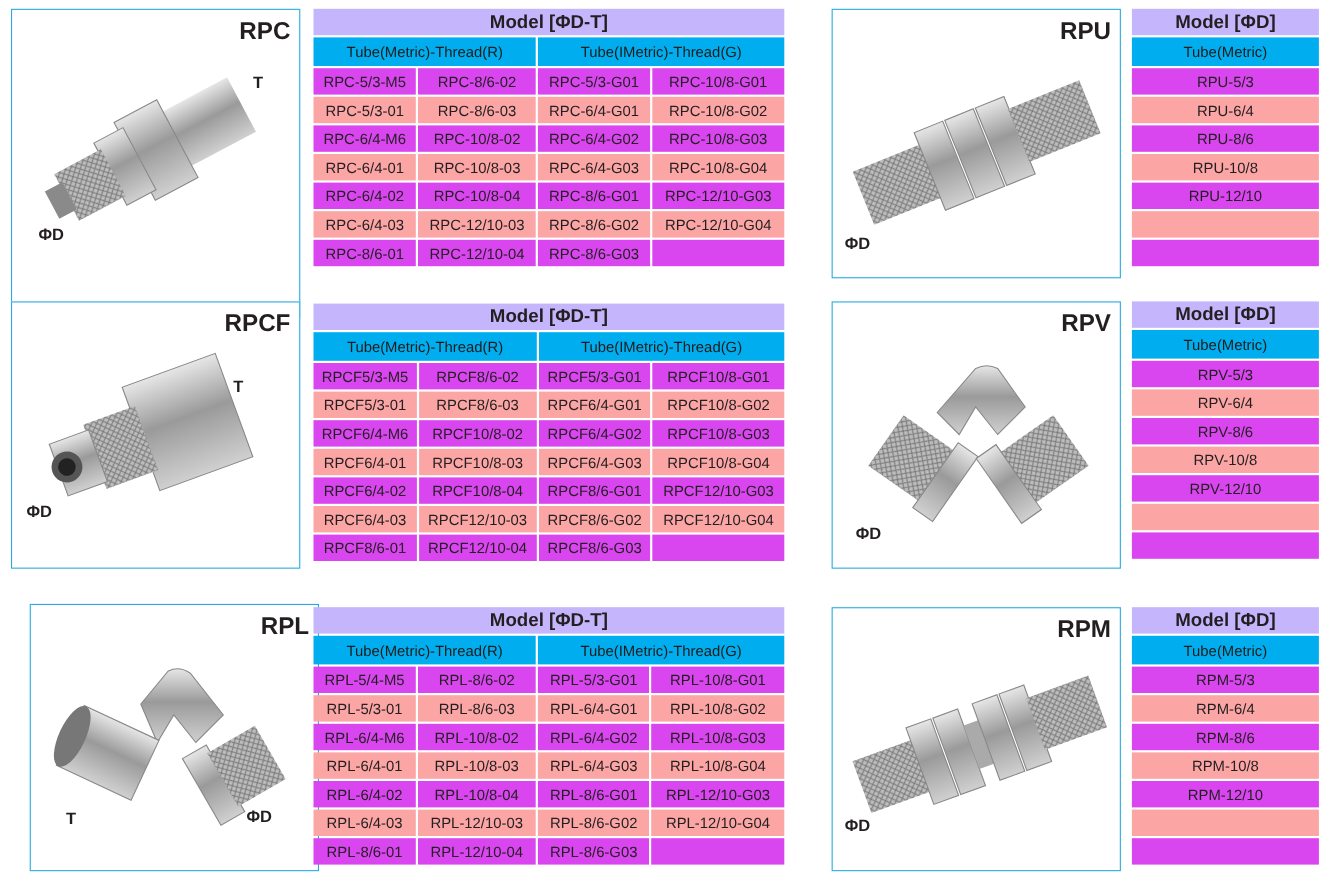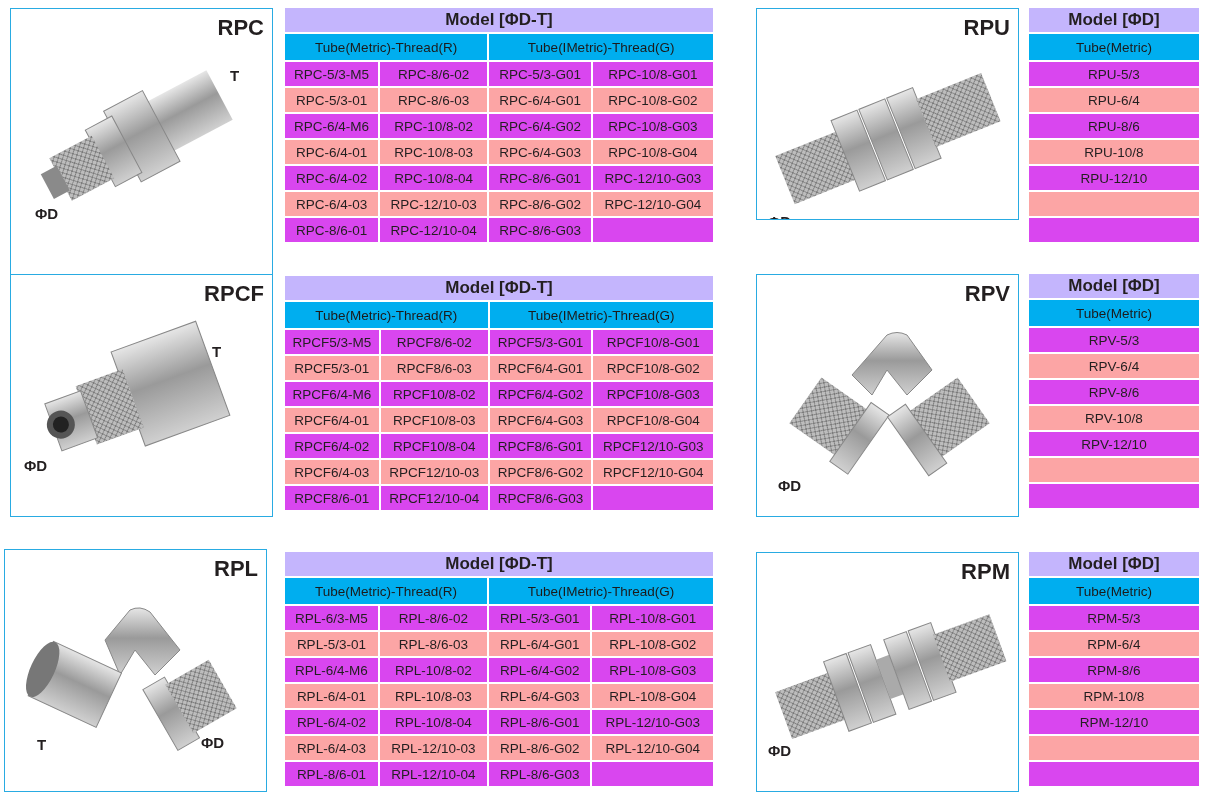--- a/index.html
+++ b/index.html
@@ -92,21 +92,21 @@
       </tr>
   <tr class="odd">
         <td>RPC-8/6-01</td>
         <td>RPC-12/10-04</td>
         <td>RPC-8/6-G03</td>
         <td></td>
       </tr>
 </tbody>
   </table>
 
-<div class="imgbox" style="left:756px;top:8px;width:263px;height:212px;text-align:right;">
+<div class="imgbox" style="left:756px;top:8px;width:263px;height:245px;text-align:right;">
   <svg class="photo" width="263" height="243" viewBox="0 0 263 243">
     <g transform="rotate(-22 130 130)">
       <rect x="20" y="104" width="70" height="52" fill="url(#knurl)"></rect>
       <rect x="85" y="92" width="28" height="76" fill="url(#met)" stroke="#888"></rect>
       <rect x="115" y="92" width="28" height="76" fill="url(#met)" stroke="#888"></rect>
       <rect x="145" y="92" width="28" height="76" fill="url(#met)" stroke="#888"></rect>
       <rect x="172" y="104" width="70" height="52" fill="url(#knurl)"></rect>
     </g>
   </svg>
   <span class="title">RPU</span>
@@ -255,21 +255,21 @@
       </tr>
   <tr class="even">
         <td></td>
       </tr>
   <tr class="odd">
         <td></td>
       </tr>
 </tbody>
   </table>
 
-<div class="imgbox" style="left:4px;top:549px;width:263px;height:243px;">
+<div class="imgbox" style="left:27px;top:549px;width:263px;height:243px;">
   <svg class="photo" width="263" height="243" viewBox="0 0 263 243">
     <path d="M100 90 L125 60 Q135 55 145 62 L175 100 L150 125 L130 100 L115 125 Z" fill="url(#met)" stroke="#888"></path>
     <g transform="rotate(25 70 140)">
         <rect x="30" y="105" width="75" height="60" fill="url(#met)" stroke="#888"></rect>
         <ellipse cx="32" cy="135" rx="12" ry="30" fill="#777"></ellipse>
       </g>
     <g transform="rotate(-30 190 150)">
         <rect x="150" y="115" width="25" height="70" fill="url(#met)" stroke="#888"></rect>
         <rect x="172" y="122" width="50" height="56" fill="url(#knurl)"></rect>
       </g>
@@ -282,21 +282,21 @@
 <table class="tbl" style="left:283px;top:550px;width:432px;">
   <tbody>
       <tr>
         <th class="hdr" colspan="4">Model [ΦD-T]</th>
       </tr>
   <tr>
         <th class="sub" colspan="2">Tube(Metric)-Thread(R)</th>
         <th class="sub" colspan="2">Tube(IMetric)-Thread(G)</th>
       </tr>
   <tr class="odd">
-        <td>RPL-6/3-M5</td>
+        <td>RPL-5/4-M5</td>
         <td>RPL-8/6-02</td>
         <td>RPL-5/3-G01</td>
         <td>RPL-10/8-G01</td>
       </tr>
   <tr class="even">
         <td>RPL-5/3-01</td>
         <td>RPL-8/6-03</td>
         <td>RPL-6/4-G01</td>
         <td>RPL-10/8-G02</td>
       </tr>

